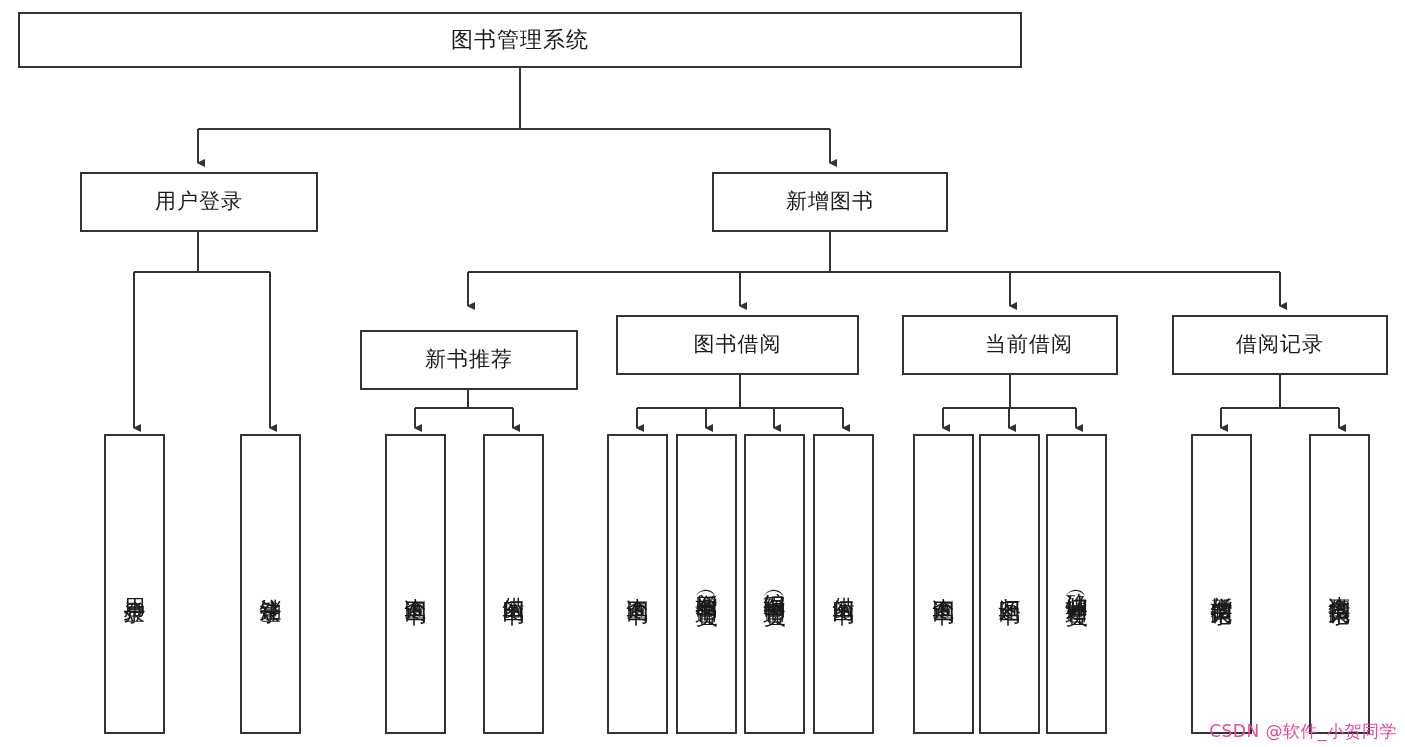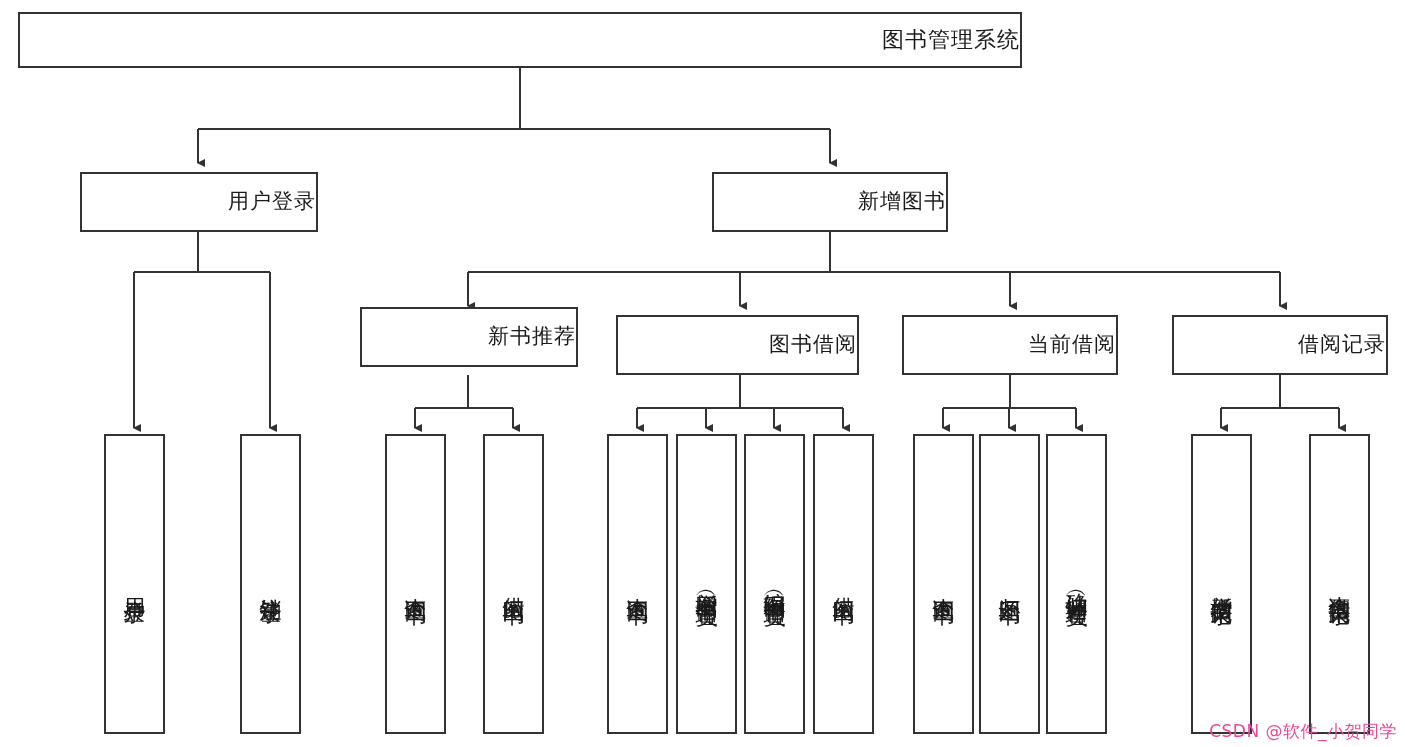--- a/index.html
+++ b/index.html
@@ -26,21 +26,21 @@
     height: 747px;
     pointer-events: none;
   }
   .node {
     position: absolute;
     box-sizing: border-box;
     background: #ffffff;
     border: 2px solid #333333;
     display: flex;
     align-items: center;
-    justify-content: flex-end;
+    justify-content: center;
     color: #1a1a1a;
     z-index: 2;
   }
   .node-h {
     font-size: 21px;
     letter-spacing: 1px;
     line-height: 1.1;
     white-space: nowrap;
   }
   .node-root {
@@ -134,21 +134,21 @@
     <span>图书管理系统</span>
   </div>
 
   <div class="node node-h" style="left:80px; top:172px; width:238px; height:60px;">
     <span>用户登录</span>
   </div>
   <div class="node node-h" style="left:712px; top:172px; width:236px; height:60px;">
     <span>新增图书</span>
   </div>
 
-  <div class="node node-h" style="left:360px; top:307px; width:218px; height:60px;">
+  <div class="node node-h" style="left:360px; top:330px; width:218px; height:60px;">
     <span>新书推荐</span>
   </div>
   <div class="node node-h" style="left:616px; top:315px; width:243px; height:60px;">
     <span>图书借阅</span>
   </div>
   <div class="node node-h" style="left:902px; top:315px; width:216px; height:60px;padding-left:38px;">
     <span>当前借阅</span>
   </div>
   <div class="node node-h" style="left:1172px; top:315px; width:216px; height:60px;">
     <span>借阅记录</span>

